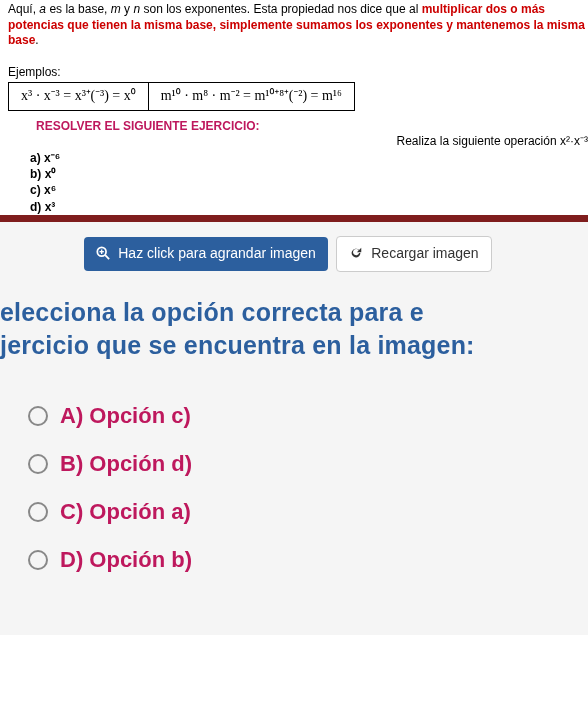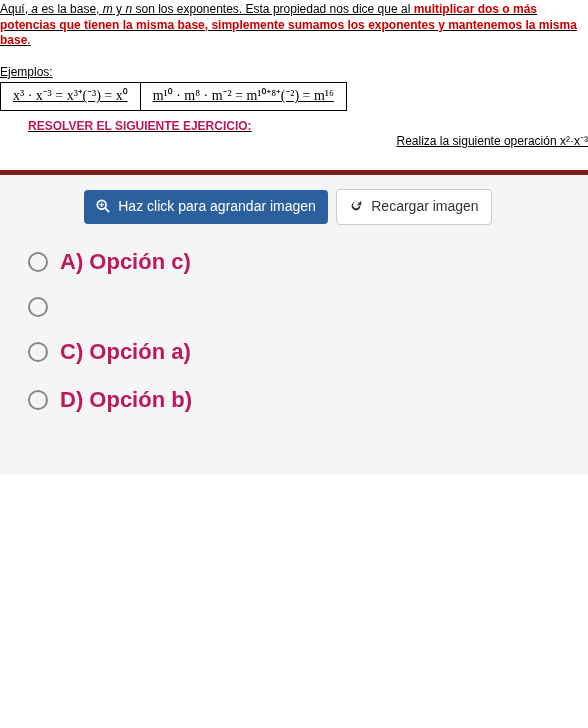--- a/index.html
+++ b/index.html
@@ -4,24 +4,23 @@
 <style>
   * { box-sizing: border-box; }
   body {
     margin: 0;
     font-family: Arial, Helvetica, sans-serif;
     width: 588px;
     background: #fff;
     color: #000;
   }
   .top-content {
-    padding: 2px 0 0 0;
+    padding: 2px 0 0 8px;
     font-size: 12px;
     line-height: 1.3;
-    text-decoration: underline;
   }
   .intro { margin: 0 0 4px 0; }
   .red-bold { color: #c00; font-weight: bold; }
   .ejemplos { margin: 16px 0 2px 0; }
   table.exp {
     border-collapse: collapse;
     margin: 2px 0 8px 0;
   }
   table.exp td {
     border: 1px solid #000;
@@ -30,23 +29,23 @@
     font-size: 14px;
     white-space: nowrap;
   }
   .resolver { color: #be185d; font-weight: bold; margin-left: 28px; }
   .realiza { margin-left: 28px; text-align: right; }
   .opts-small { margin-left: 22px; font-family: "Times New Roman", serif; font-size: 13px; line-height: 1.25; }
   .opts-small b { font-family: Arial, sans-serif; font-size: 12px; }
 
   .gray-area {
     background: #f5f5f5;
-    border-top: 5px solid #7f1d1d;
+    border-top: 7px solid #7f1d1d;
     padding: 14px 12px 40px 0;
-    margin-top: 20px;
+    margin-top: 0;
   }
   .btn-row {
     text-align: center;
     margin-bottom: 24px;
   }
   .btn {
     display: inline-block;
     border-radius: 4px;
     padding: 8px 12px;
     font-size: 14px;
@@ -108,20 +107,26 @@
   <table class="exp">
     <tbody>
     <tr>
       <td>x³ · x⁻³ = x³⁺(⁻³) = x⁰</td>
       <td>m¹⁰ · m⁸ · m⁻² = m¹⁰⁺⁸⁺(⁻²) = m¹⁶</td>
     </tr>
   </tbody>
     </table>
   <div class="resolver">RESOLVER EL SIGUIENTE EJERCICIO:</div>
   <div class="realiza">Realiza la siguiente operación x²·x⁻³</div>
+  <div class="opts-small">
+    <div><b>a)  x⁻⁶</b></div>
+    <div><b>b)  x⁰</b></div>
+    <div><b>c)  x⁶</b></div>
+    <div><b>d)  x³</b></div>
+  </div>
 </div>
 
 <div class="gray-area">
   <div class="btn-row">
     <span class="btn btn-primary">
       <span class="icon">
         <svg width="14" height="14" viewBox="0 0 16 16" fill="currentColor">
             <circle cx="6.5" cy="6.5" r="5" fill="none" stroke="#fff" stroke-width="2"></circle>
             <line x1="10.5" y1="10.5" x2="15" y2="15" stroke="#fff" stroke-width="2"></line>
             <line x1="6.5" y1="4" x2="6.5" y2="9" stroke="#fff" stroke-width="1.5"></line>
@@ -131,28 +136,33 @@
     </span>
     <span class="btn btn-secondary">
       <span class="icon">
         <svg width="14" height="14" viewBox="0 0 16 16">
             <path d="M13 8a5 5 0 1 1-1.5-3.5L14 2v5H9l2-2A3.5 3.5 0 1 0 11.5 8H13z" fill="#333"></path>
           </svg>
       </span><span> Recargar imagen</span>
     </span>
   </div>
 
+  <div class="question">
+    <span>elecciona la opción correcta para e</span><br>
+    <span>jercicio que se encuentra en la imagen:</span>
+  </div>
 
   <div class="answers">
     <div class="answer-row">
       <span class="radio"></span>
       <span class="answer-label">A) Opción c)</span>
     </div>
     <div class="answer-row">
       <span class="radio"></span>
+      <span class="answer-label">B) Opción d)</span>
     </div>
     <div class="answer-row">
       <span class="radio"></span>
       <span class="answer-label">C) Opción a)</span>
     </div>
     <div class="answer-row">
       <span class="radio"></span>
       <span class="answer-label">D) Opción b)</span>
     </div>
   </div>

